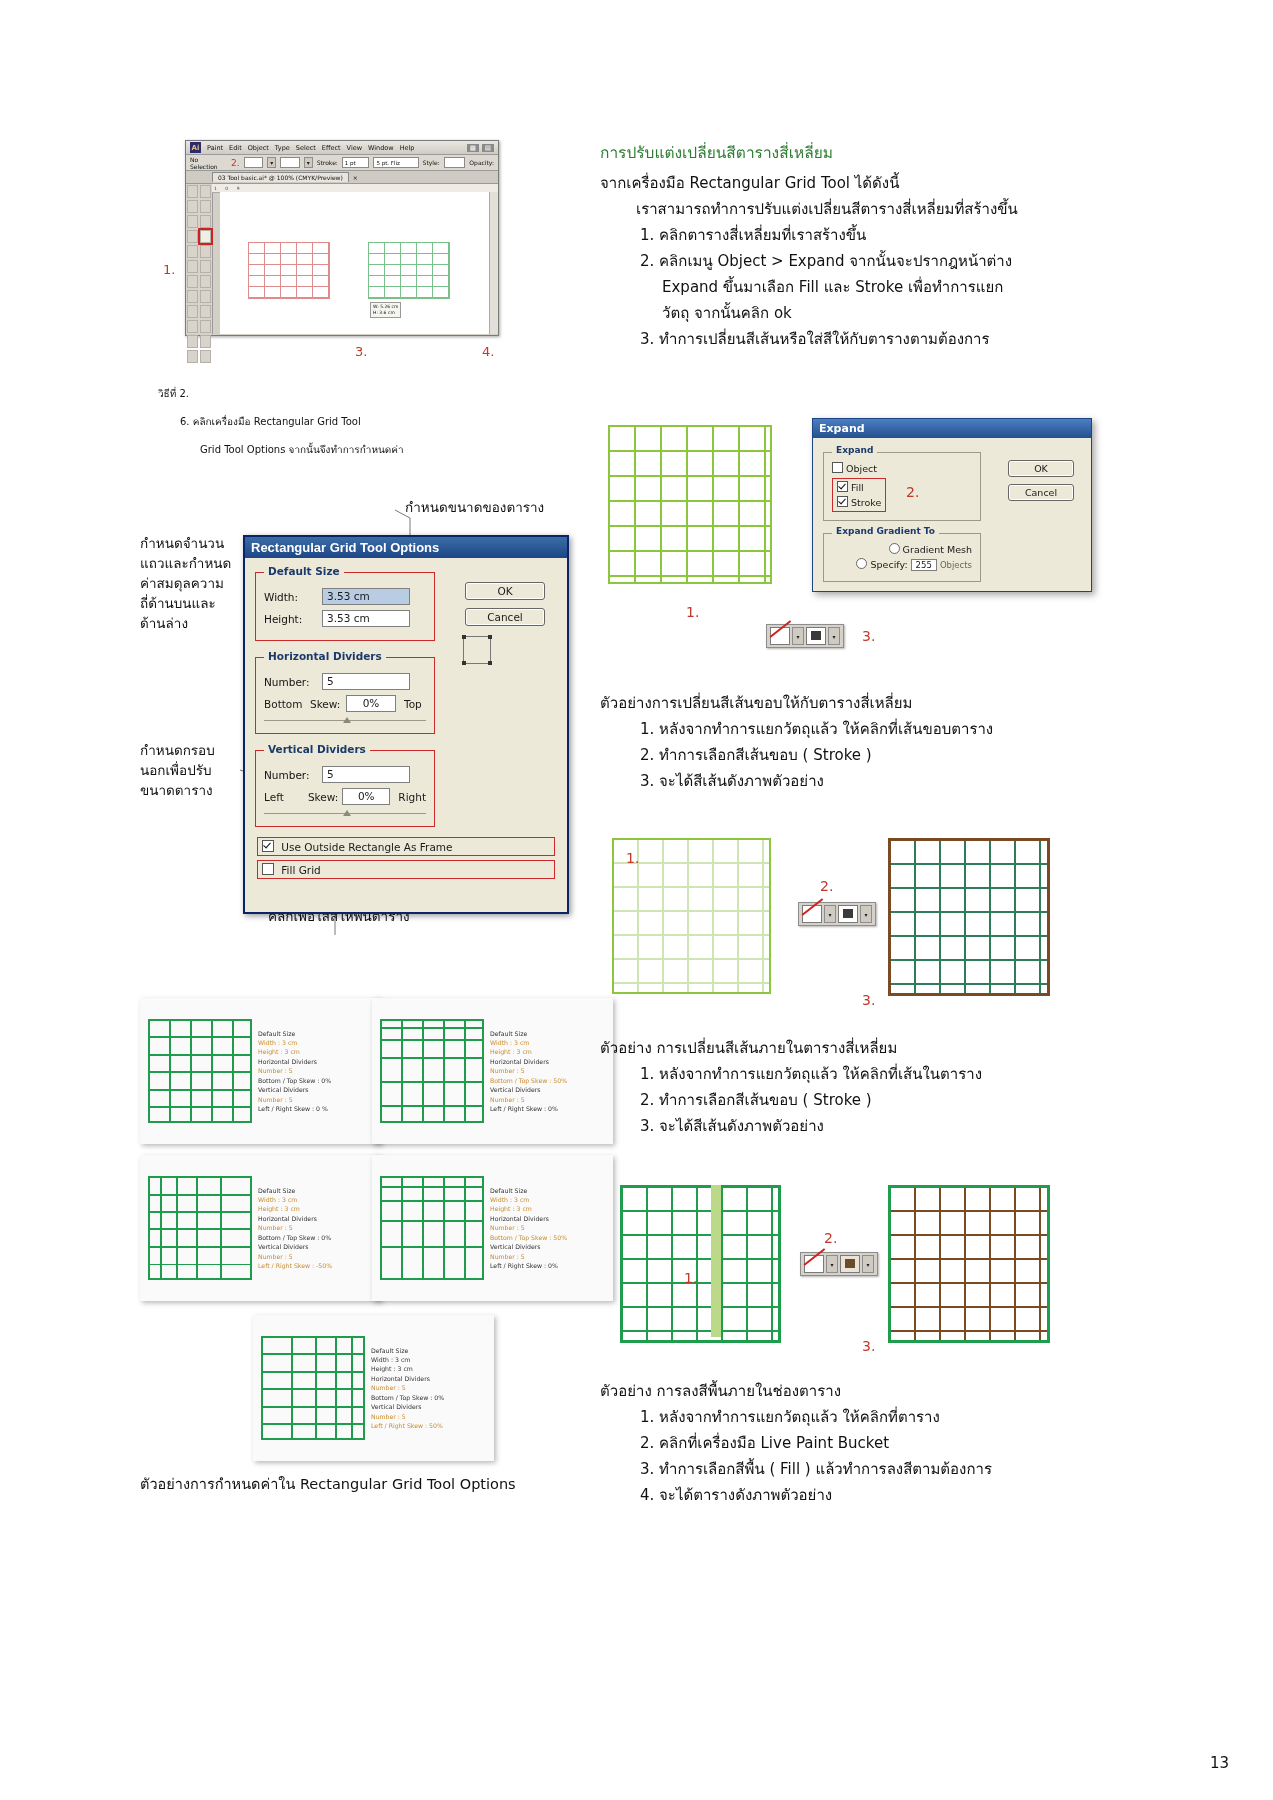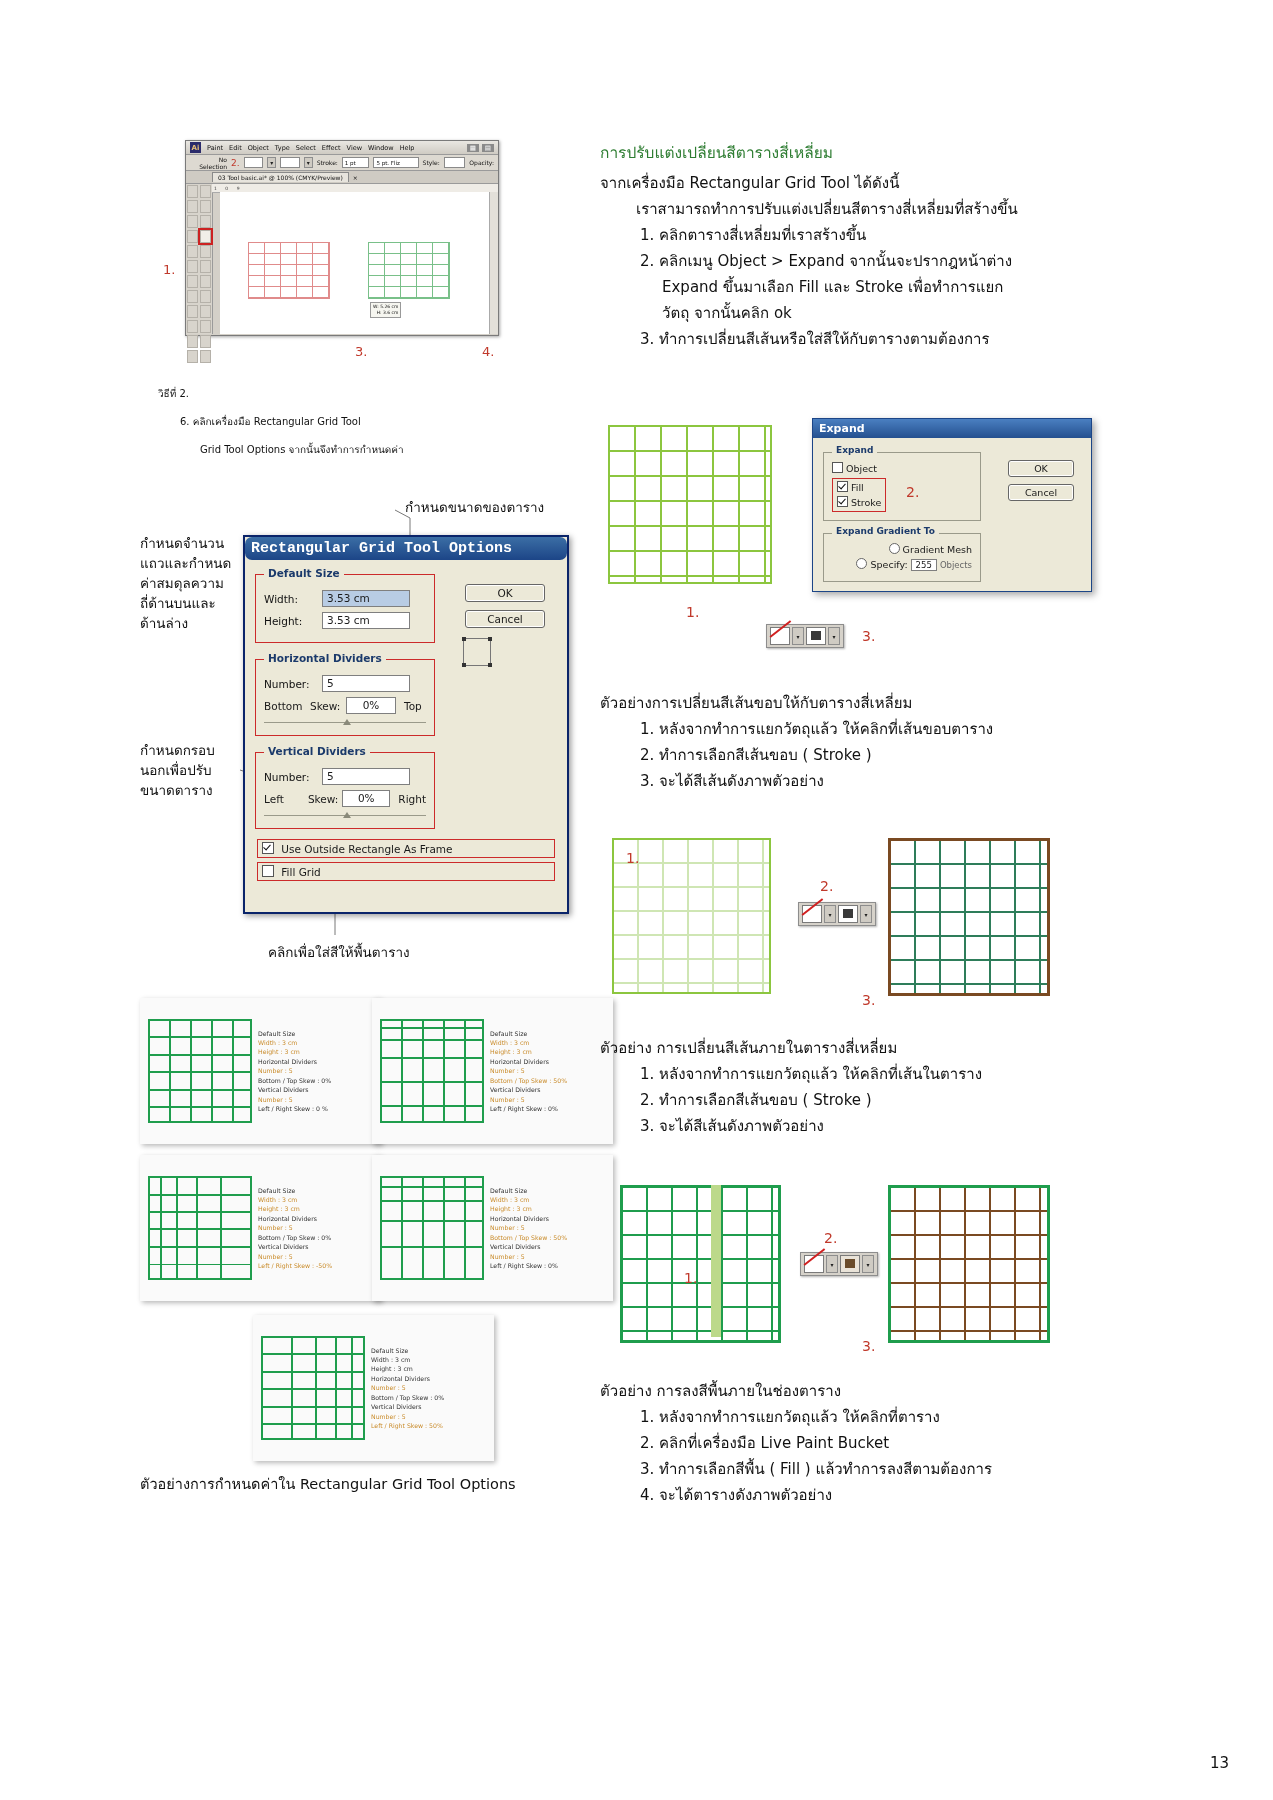--- a/index.html
+++ b/index.html
@@ -30,21 +30,21 @@
   .tool-row{display:flex;}
   .tool-sel{outline:2px solid #cc2222;background:#f1eee8;}
   .ai-ruler-h{position:absolute;left:26px;top:0;right:0;height:8px;background:#efece6;border-bottom:1px solid #aaa;font-size:4.5px;color:#444;display:flex;align-items:center;overflow:hidden;}
   .ai-canvas{position:absolute;left:34px;top:8px;right:0;bottom:0;background:#ffffff;}
   .ai-scroll-r{position:absolute;right:0;top:8px;bottom:0;width:8px;background:#e3e0d9;border-left:1px solid #aaa;}
   .grid-red{border:1px solid #e08b8b;}
   .grid-green{border:1px solid #79c089;}
   .tip{position:absolute;background:#f6f6f0;border:1px solid #999;font-size:4.5px;padding:1px 2px;line-height:6px;}
   
   .dlg{background:#ece9d8;border:2px solid #0a246a;box-shadow:2px 2px 6px rgba(0,0,0,.4);}
-  .dlg-title{background:linear-gradient(#3b6ea5,#1c4587);color:#fff;font-size:15px;font-weight:bold;padding:3px 6px;font-family:Liberation Mono, monospace;border-radius:7px;}
+  .dlg-title{background:linear-gradient(#3b6ea5,#1c4587);color:#fff;font-size:13px;font-weight:bold;padding:3px 6px;font-family:Liberation Sans, sans-serif;}
   .group{border:1px solid #9a9a8a;margin:8px 10px 4px 10px;padding:10px 8px 8px 8px;position:relative;}
   .group-lbl{position:absolute;top:-8px;left:8px;background:#ece9d8;padding:0 4px;font-size:10.5px;color:#1b3a6b;font-weight:bold;}
   .fld-row{display:flex;align-items:center;margin:5px 0;font-size:10.5px;}
   .fld-lbl{width:58px;color:#111;}
   .inp{background:#fff;border:1px solid #7f7f7f;height:15px;line-height:15px;font-size:10.5px;padding:0 4px;}
   .inp.sel{background:#b8cce4;}
   .btn{background:#ece9d8;border:1px solid #666;border-radius:3px;font-size:10.5px;padding:2px 0;text-align:center;width:78px;box-shadow:inset 0 0 0 1px #fff;}
   .chk{width:10px;height:10px;border:1px solid #555;background:#fff;display:inline-block;position:relative;vertical-align:-1px;}
   .chk.on::after{content:"";position:absolute;left:2px;top:0px;width:3px;height:6px;border:solid #111;border-width:0 1.6px 1.6px 0;transform:rotate(42deg);}
   .redbox{border:1.5px solid #cc2a2a;}
@@ -69,21 +69,21 @@
   .ci-o{color:#c98b2a;}
   .num-red{color:#c0392b;font-size:14px;}
   .num-red-s{color:#c0392b;font-size:12px;}
   .pg{position:absolute;right:44px;bottom:28px;font-size:15px;color:#111;}
 </style>
 </head>
 <body>
 
 <div class="page">
 
-  <div class="abs ai-win" style="left:185px;top:140px;text-align:right;">
+  <div class="abs ai-win" style="left:185px;top:140px;">
     <div class="ai-menubar">
       <div class="ai-logo">Ai</div>
       <span>Paint</span>
       <span>Edit</span>
       <span>Object</span>
       <span>Type</span>
       <span>Select</span>
       <span>Effect</span>
       <span>View</span>
       <span>Window</span>
@@ -198,21 +198,21 @@
   <div class="abs small-note thai" style="left:140px;top:740px;width:110px;white-space:pre-line;">กำหนดกรอบ
 นอกเพื่อปรับ
 ขนาดตาราง</div>
 
   <div class="abs small-note thai" style="left:452px;top:652px;width:100px;white-space:pre-line;">กำหนดจำนวน
 คอลัมน์และค่า
 สมดุลความถี่
 ด้านซ้ายและ
 ด้านขวา</div>
 
-  <div class="abs small-note thai" style="left:268px;top:942px;">คลิกเพื่อใส่สีให้พื้นตาราง</div>
+  <div class="abs small-note thai" style="left:268px;top:908px;font-family:Liberation Mono, monospace;">คลิกเพื่อใส่สีให้พื้นตาราง</div>
 
   <svg class="abs" style="left:130px;top:480px;width:460px;height:470px;overflow:visible;">
     <path d="M265,30 L280,38 L280,95" stroke="#555" fill="none" stroke-width="0.8"></path>
     <path d="M115,80 L140,95" stroke="#555" fill="none" stroke-width="0.8"></path>
     <path d="M110,290 L140,300" stroke="#555" fill="none" stroke-width="0.8"></path>
     <path d="M330,200 L310,215" stroke="#555" fill="none" stroke-width="0.8"></path>
     <path d="M205,455 L205,420" stroke="#555" fill="none" stroke-width="0.8"></path>
   </svg>
 
   <div class="abs dlg" style="left:243px;top:535px;width:322px;height:375px;">

